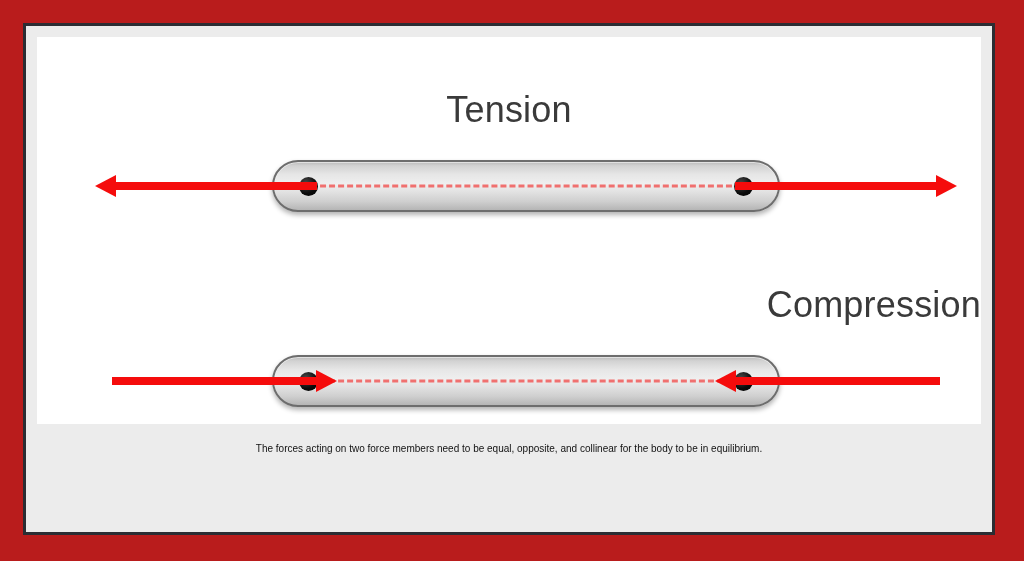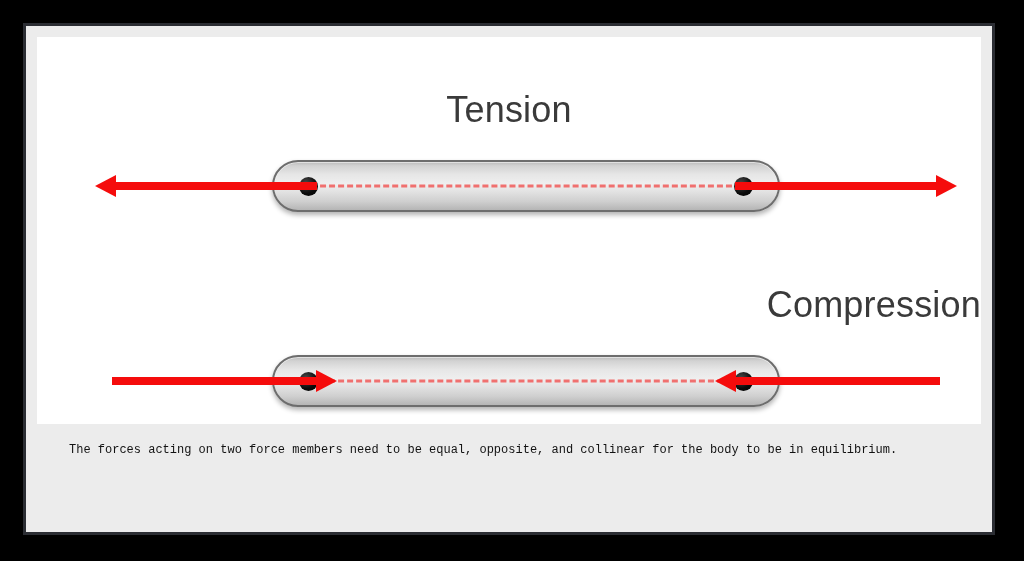--- a/index.html
+++ b/index.html
@@ -11,21 +11,21 @@
     width: 1024px;
     height: 561px;
     overflow: hidden;
     font-family: "Liberation Sans", sans-serif;
   }
 
   .page {
     position: relative;
     width: 1024px;
     height: 561px;
-    background: #000000;
+    background: #b91c1c;
   }
 
   
   .figure-frame {
     position: absolute;
     left: 23px;
     top: 23px;
     width: 972px;
     height: 512px;
     box-sizing: border-box;
@@ -51,25 +51,25 @@
     height: 91px;
     background: #ececec;
     box-sizing: border-box;
     display: flex;
     align-items: flex-start;
     justify-content: center;
     padding-top: 17px;
   }
   .caption-text {
     width: 880px;
-    text-align: left;
-    font-size: 12px;
+    text-align: center;
+    font-size: 10px;
     line-height: 1.55;
     color: #121212;
-    font-family: Liberation Mono, monospace;
+    font-family: Liberation Sans, sans-serif;
   }
 
   
   .diagram {
     position: absolute;
     left: 0;
     width: 100%;
   }
   .diagram.tension { top: 0px; height: 190px; }
   .diagram.compression { top: 205px; height: 182px; }

